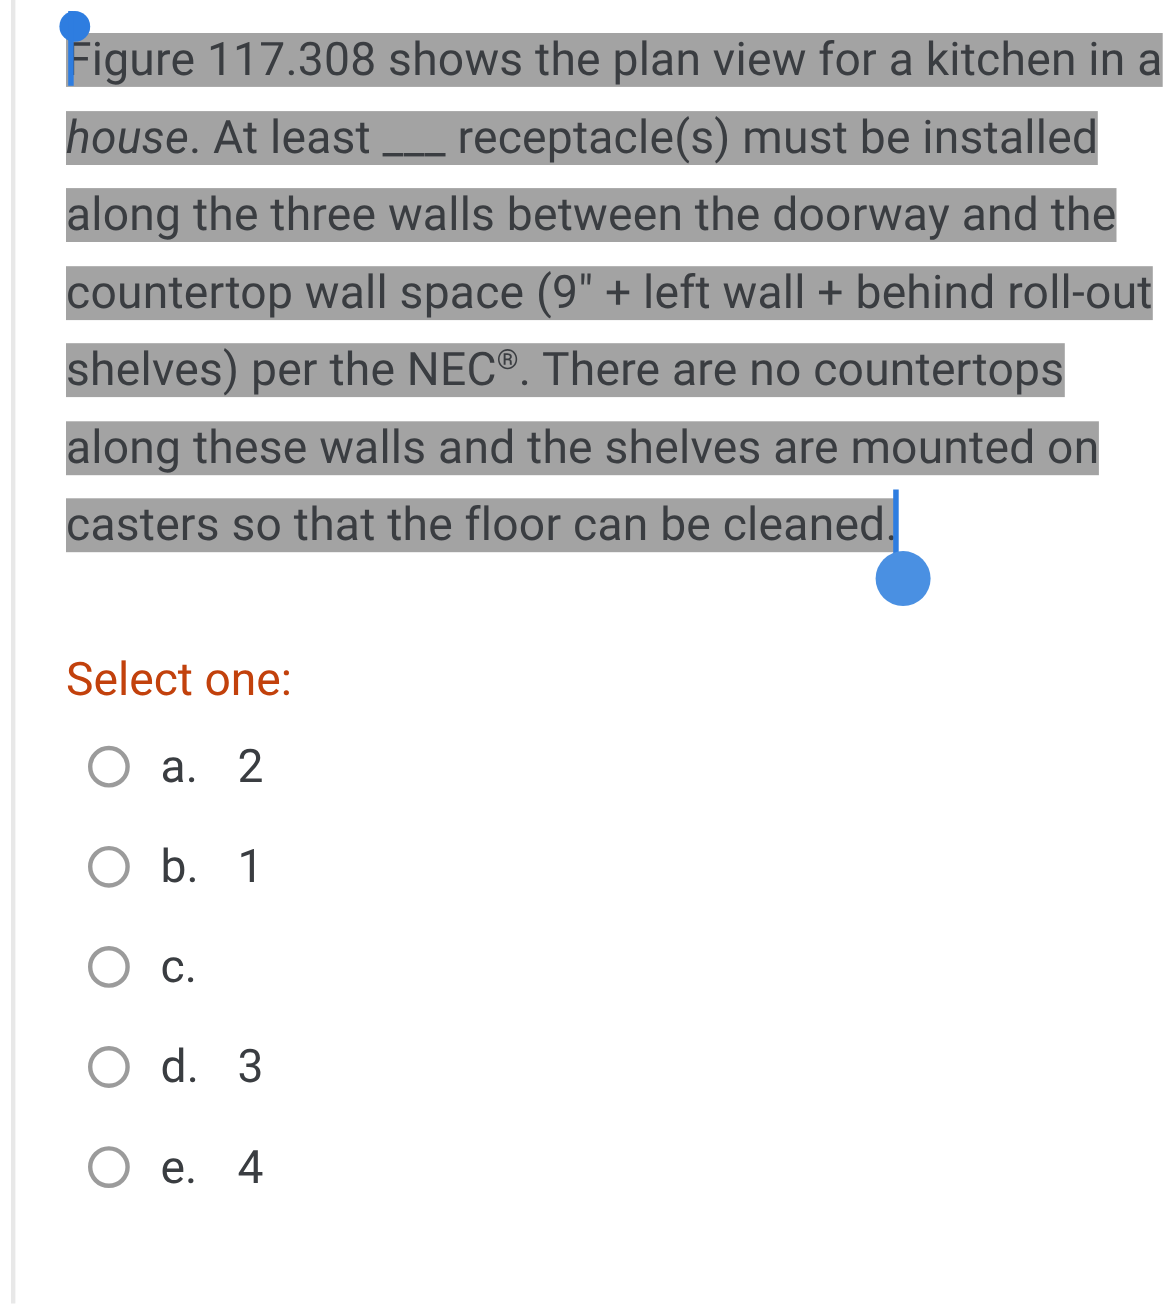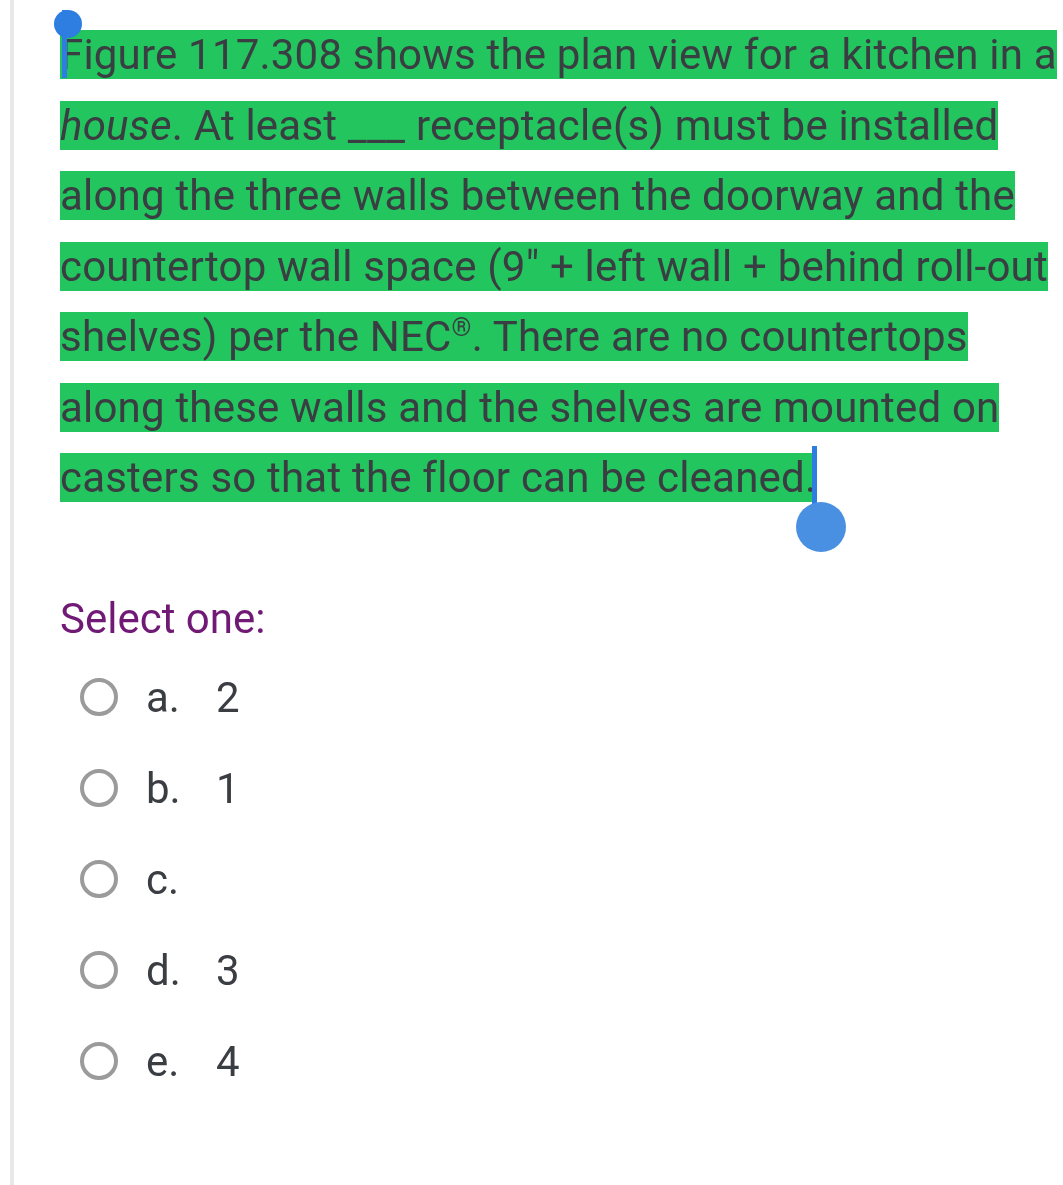--- a/index.html
+++ b/index.html
@@ -30,21 +30,21 @@
       right: 0;
     }
     .question-text {
       font-size: 42px;
       line-height: 1.68;
       color: #3a3d41;
       position: relative;
       letter-spacing: 0.2px;
     }
     .highlight {
-      background: #22c55e;
+      background: #a3a3a3;
       padding: 0;
       text-align: center;
     }
     .italic {
       font-style: italic;
     }
     .sup {
       font-size: 0.6em;
       vertical-align: super;
     }
@@ -73,21 +73,21 @@
     }
     .selection-end-handle {
       position: absolute;
       width: 50px;
       height: 50px;
       background: #4a90e2;
       border-radius: 50%;
     }
     .select-prompt {
       font-size: 42px;
-      color: #701a75;
+      color: #c2410c;
       margin-top: 80px;
       margin-bottom: 30px;
     }
     .options {
       margin-left: 20px;
     }
     .option-row {
       display: flex;
       align-items: center;
       font-size: 42px;

